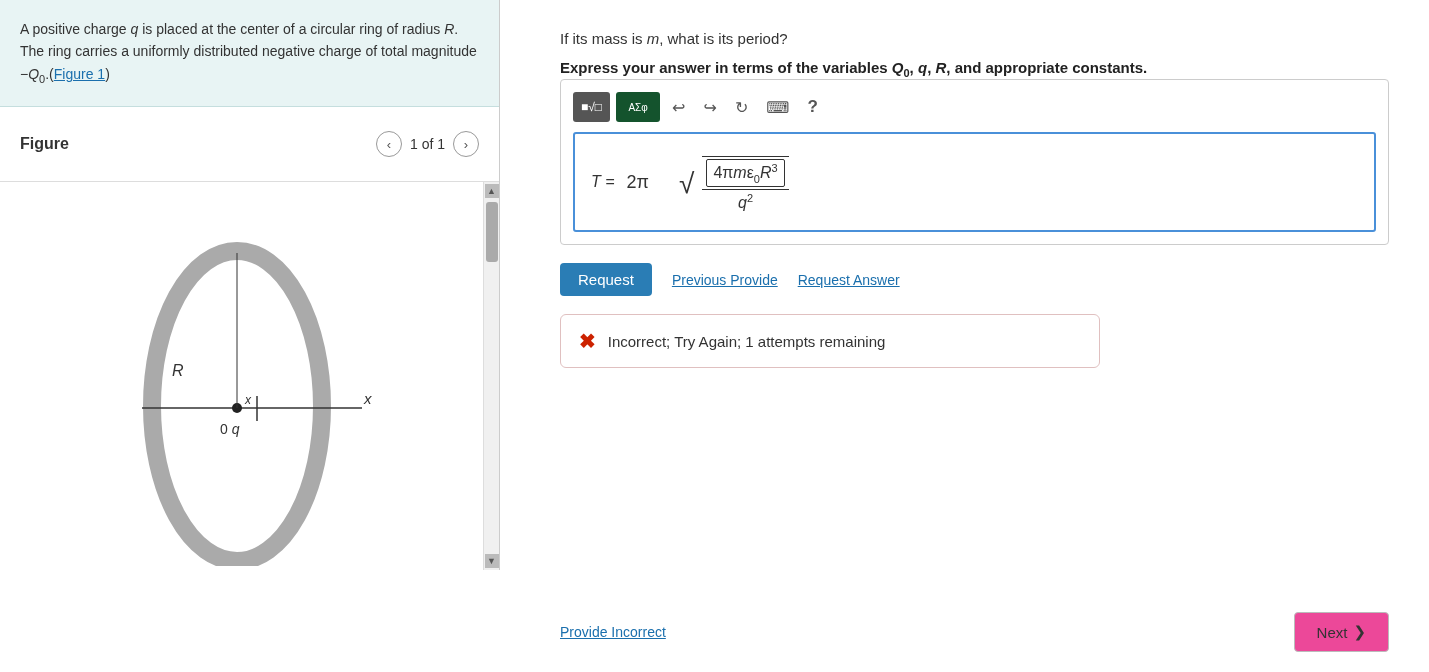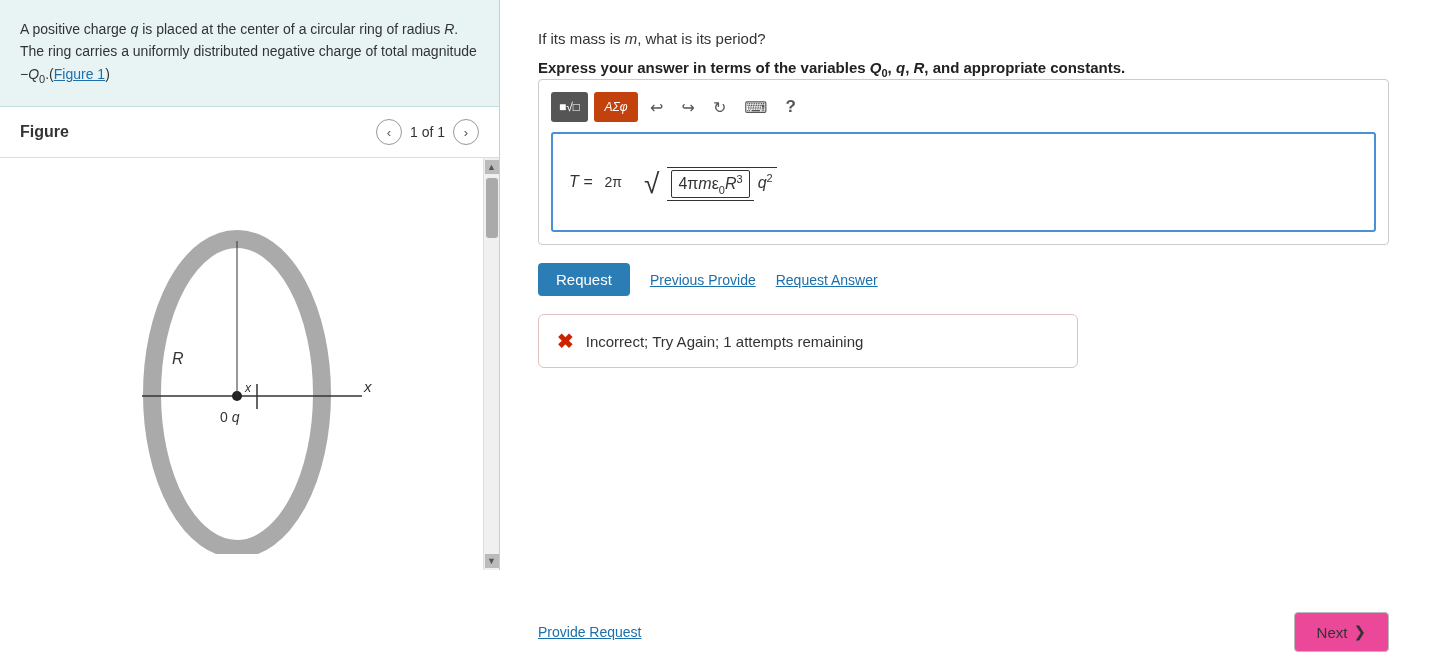--- a/index.html
+++ b/index.html
@@ -29,21 +29,21 @@
       padding: 18px 20px;
       font-size: 14px;
       line-height: 1.6;
       border-bottom: 1px solid #c5dede;
     }
 
     .figure-header {
       display: flex;
       align-items: center;
       justify-content: space-between;
-      padding: 12px 20px;
+      padding: 24px 20px;
       border-bottom: 1px solid #ddd;
     }
 
     .figure-title {
       font-weight: bold;
       font-size: 16px;
     }
 
     .figure-nav {
       display: flex;
@@ -107,21 +107,21 @@
       width: 12px;
       height: 60px;
       background: #aaa;
       border-radius: 3px;
       margin-top: 4px;
     }
 
     
     .right-panel {
       flex: 1;
-      padding: 30px 40px 20px 38px;
+      padding: 30px 40px 20px 60px;
       display: flex;
       flex-direction: column;
     }
 
     .question-line {
       font-size: 15px;
       margin-bottom: 12px;
       color: #333;
     }
 
@@ -161,24 +161,23 @@
       justify-content: center;
     }
 
     .toolbar-btn.fraction-btn {
       background: #555;
       font-size: 12px;
       min-width: 36px;
     }
 
     .toolbar-btn.symbol-btn {
-      background: #c2410c;
+      background: #14532d;
       min-width: 44px;
-      font-size: 12px;
-      font-style: italic;
+      font-size: 10px;
     }
 
     .toolbar-icon-btn {
       background: none;
       border: none;
       cursor: pointer;
       font-size: 16px;
       color: #555;
       padding: 4px 6px;
       height: 30px;
@@ -296,22 +295,22 @@
       padding: 0 4px 2px 4px;
       text-align: center;
     }
 
     .frac-den {
       padding: 2px 4px 0 4px;
       text-align: center;
     }
 
     .two-pi {
-      font-size: 14px;
-      margin-right: 14px;
+      font-size: 18px;
+      margin-right: 22px;
     }
 
     sup { font-size: 11px; }
     sub { font-size: 11px; }
 
     
     .mi { font-style: italic; }
   </style>
 </head>
 <body>
@@ -386,21 +385,21 @@
     </div>
 
     <div class="math-display">
       <div class="math-formula">
         <span class="t-equals mi"><em>T</em> =</span>
 
         <span class="two-pi">2π</span>
 
         <span style="font-size:28px; line-height:1; position:relative; top:2px;">√</span>
 
-        <span style="display:inline-flex; flex-direction:row; align-items:flex-start; border-top:1.5px solid #333; padding-top:2px; margin-top:4px;">
+        <span style="display:inline-flex; flex-direction:column; align-items:center; border-top:1.5px solid #333; padding-top:2px; margin-top:4px;">
 
           <span class="frac-num">
             <span style="border:1px solid #333; border-radius:2px; padding:2px 6px; display:inline-block;">
               4π<em>m</em>ε<sub>0</sub><em>R</em><sup>3</sup>
             </span>
           </span>
 
           <span class="frac-den">
             <em>q</em><sup>2</sup>
           </span>
@@ -414,19 +413,19 @@
     <button class="link-btn">Previous Provide</button>
     <button class="link-btn">Request Answer</button>
   </div>
 
   <div class="error-box">
     <span class="error-x">✖</span>
     <span class="error-text">Incorrect; Try Again; 1 attempts remaining</span>
   </div>
 
   <div class="bottom-row">
-    <button class="feedback-link">Provide Request</button>
+    <button class="feedback-link">Provide Incorrect</button>
     <button class="next-btn">
       <span>Next</span>
       <span>❯</span>
     </button>
   </div>
 </div>
 
 </body></html>

